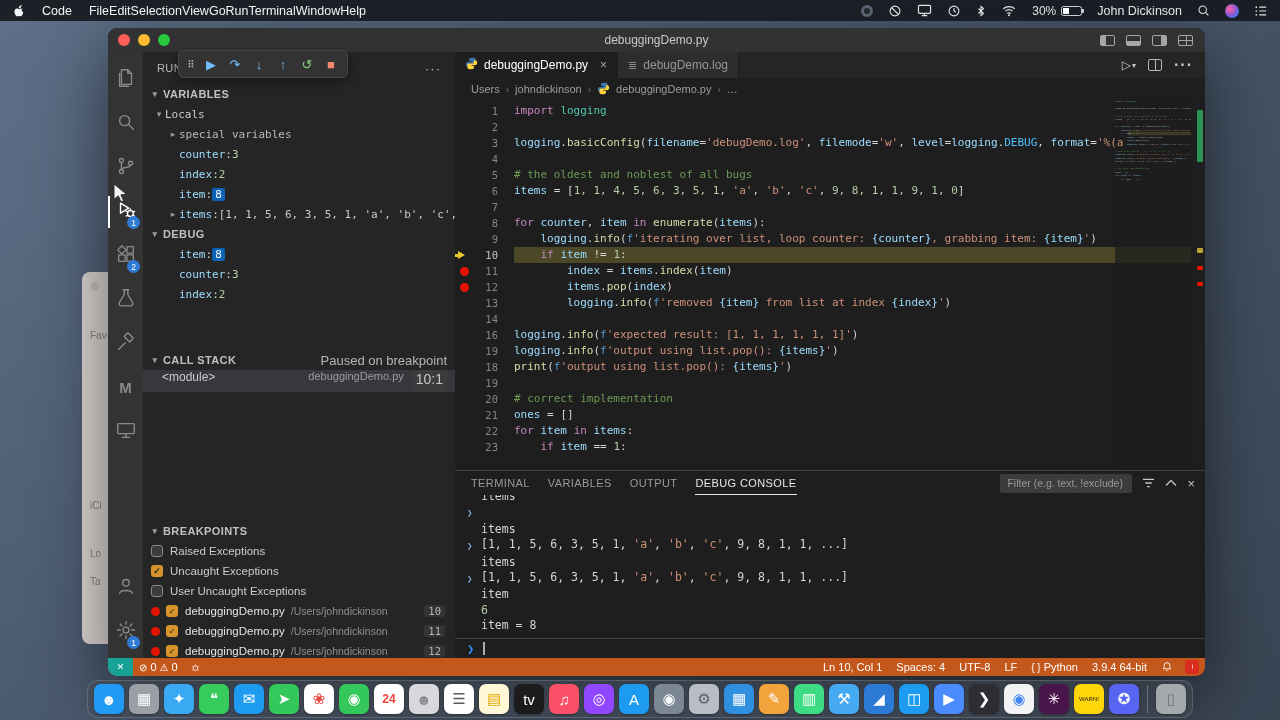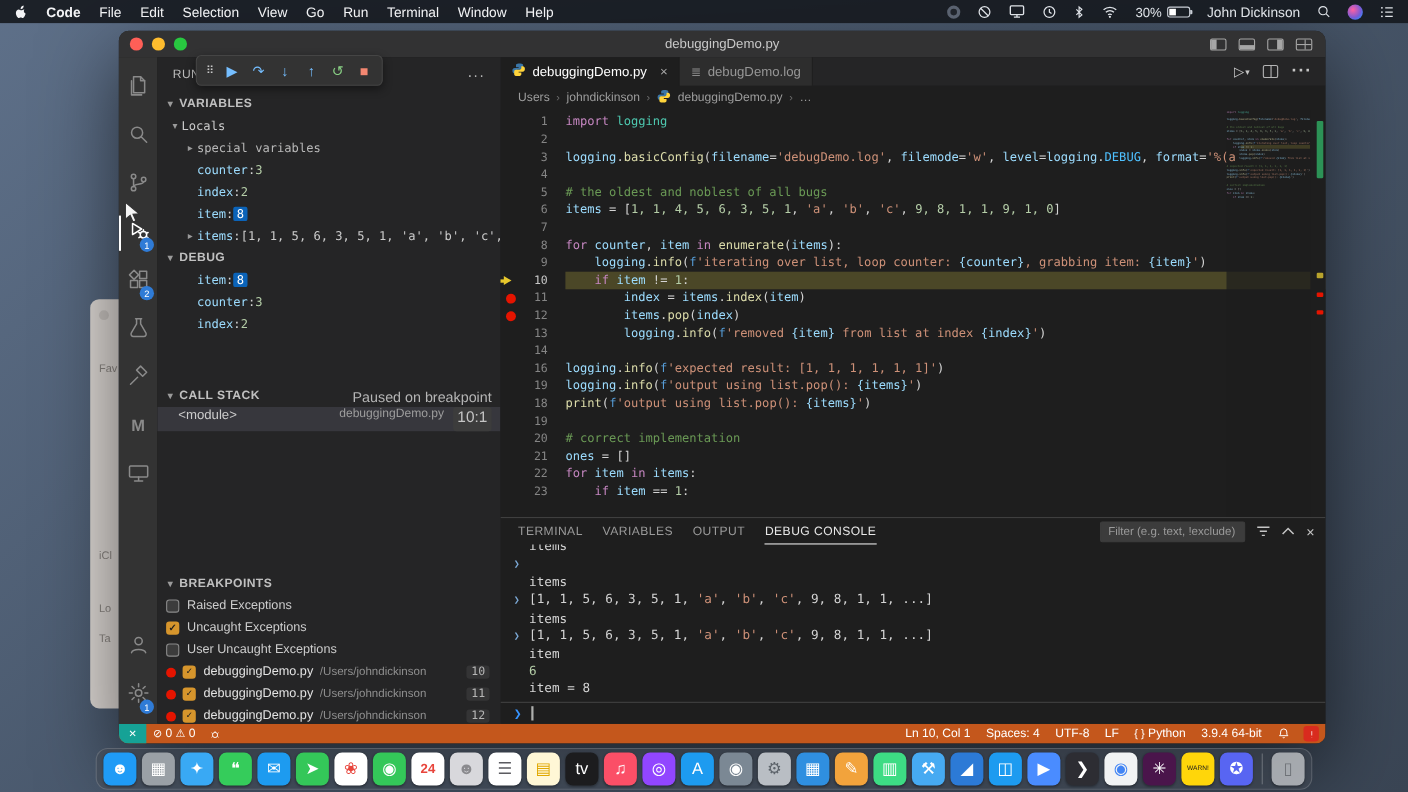--- a/index.html
+++ b/index.html
@@ -1,22 +1,22 @@
 <!DOCTYPE html>
 <html><head>
 <meta charset="utf-8">
 <style>
 *{margin:0;padding:0;box-sizing:border-box}
 html,body{width:1280px;height:720px;overflow:hidden}
 body{font-family:"Liberation Sans",sans-serif;position:relative;background:linear-gradient(140deg,#5e7089 0%,#49586c 45%,#3a4554 100%)}
 
 .menubar{position:absolute;top:0;left:0;right:0;height:21px;background:rgba(21,24,30,.9);display:flex;align-items:center;padding:0 12px;color:#f2f3f5;font-size:12.5px;gap:17px;z-index:40}
 .apple-logo svg{display:block}
-.appname{font-weight:700}
-#menus{display:flex;gap:17px}
+.appname{font-weight:400}
+#menus{display:flex;}
 .mb-item{cursor:default}
 .mb-right{margin-left:auto;display:flex;align-items:center;gap:15px;color:#dfe3e8}
 .mb-right svg{display:block;stroke:#dfe3e8;fill:none;stroke-width:1.3}
 .rec-dot{width:12px;height:12px;border-radius:50%;background:#20242b;border:3px solid #5a6270;display:inline-block}
 .battery-wrap{display:flex;align-items:center;gap:5px;font-size:12px}
 .batt{width:21px;height:10px;border:1px solid #c9ced6;border-radius:2.5px;position:relative}
 .batt::before{content:"";position:absolute;left:1px;top:1px;bottom:1px;width:30%;background:#fff}
 .batt::after{content:"";position:absolute;right:-3px;top:2.5px;width:2px;height:4px;background:#c9ced6;border-radius:0 1px 1px 0}
 .siri{width:14px;height:14px;border-radius:50%;background:radial-gradient(circle at 35% 35%,#ff5fa2,#7b5bd6 55%,#3a82f7 80%)}
 

